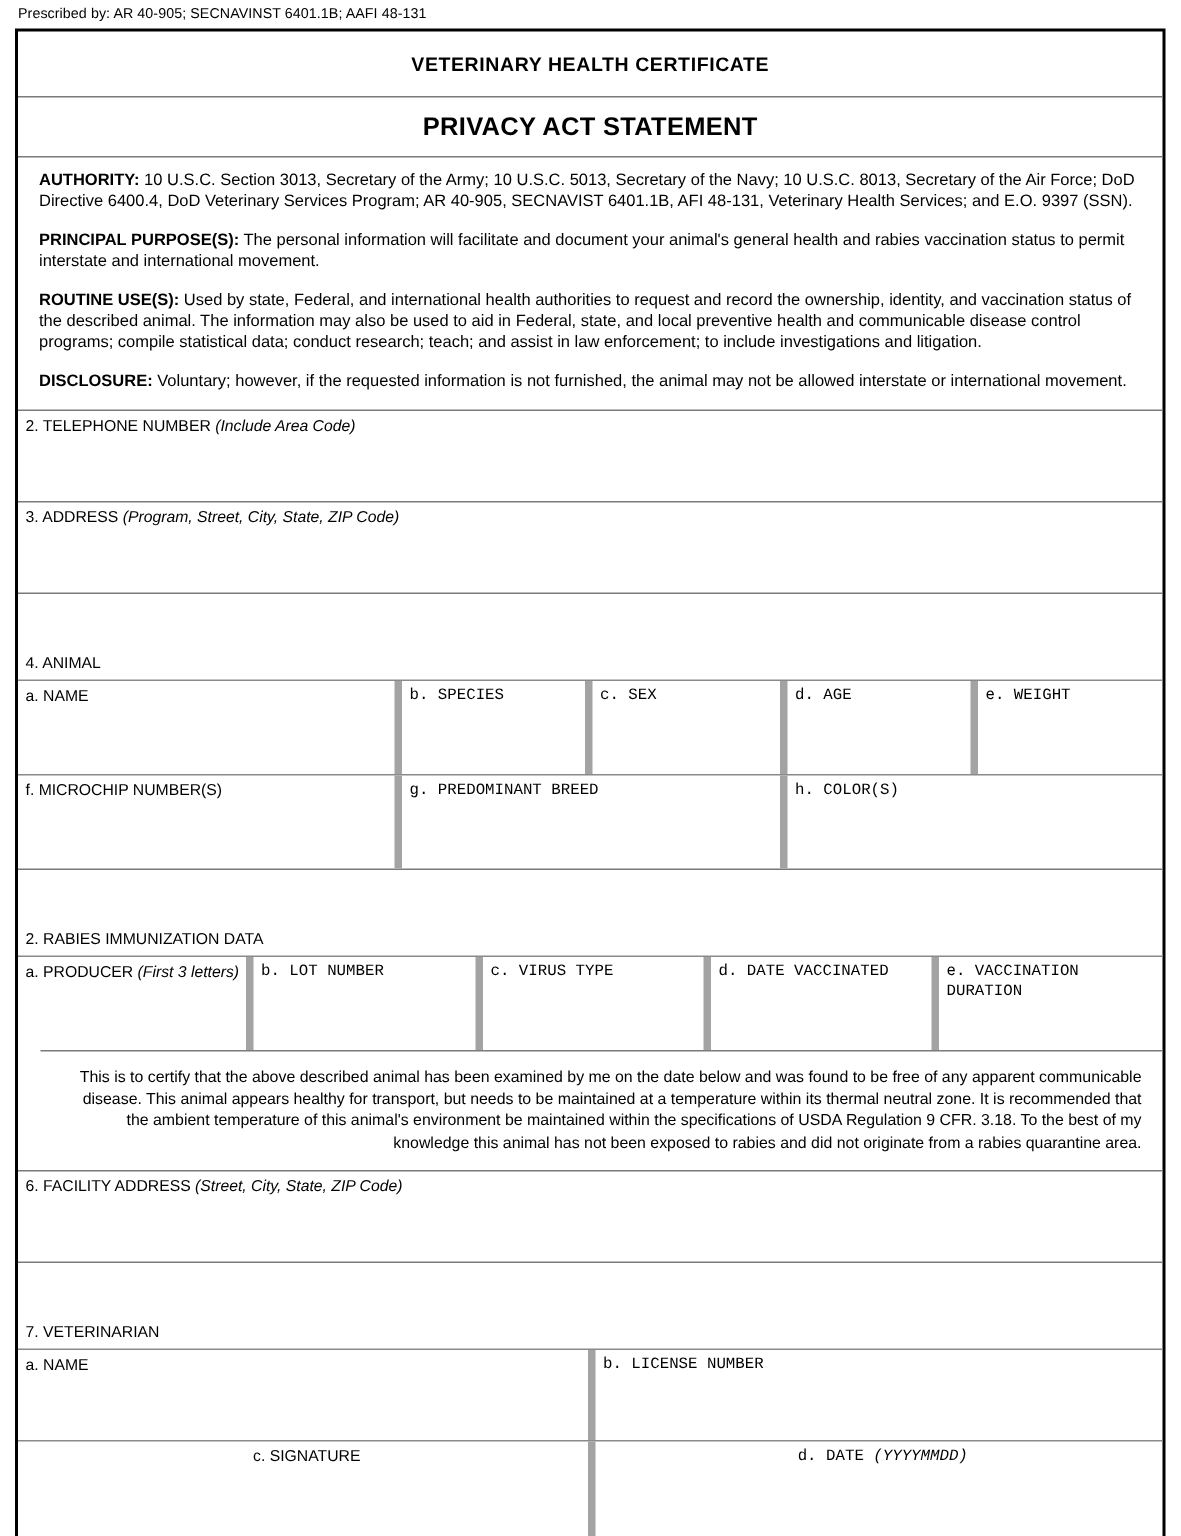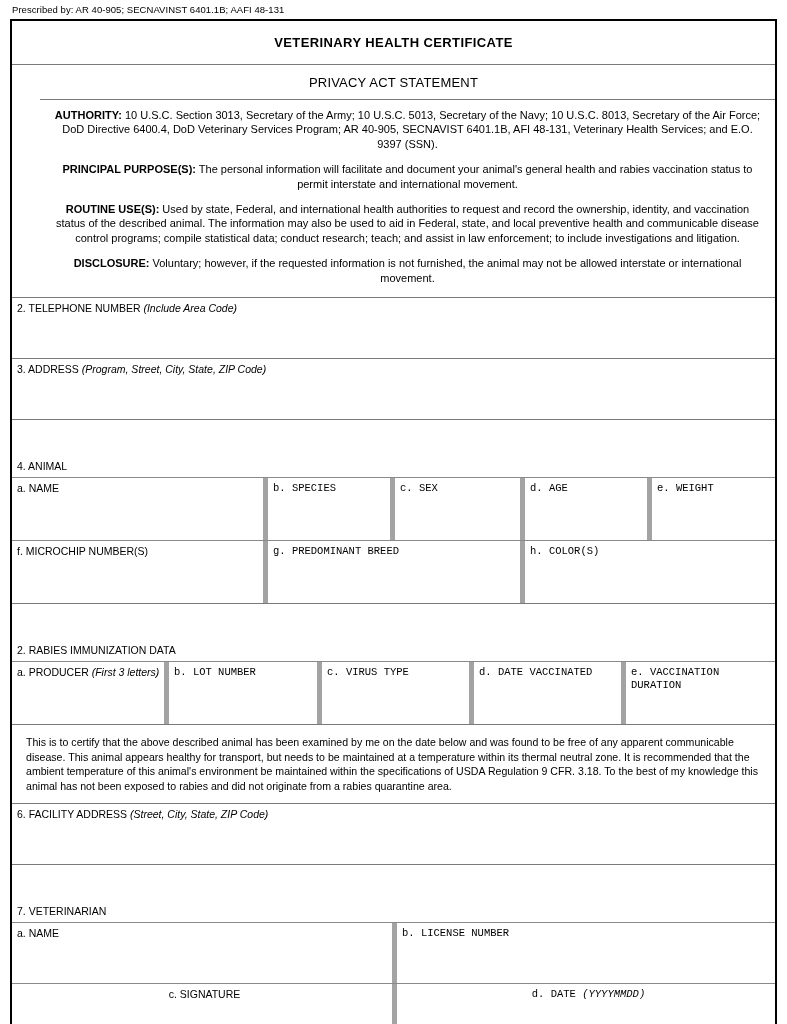--- a/index.html
+++ b/index.html
@@ -42,31 +42,30 @@
   }
   .title-band {
     text-align: center;
     font-size: 13px;
     font-weight: bold;
     letter-spacing: 0.4px;
     padding: 14px 0 14px 0;
   }
   .privacy-band {
     text-align: center;
-    font-size: 13px;
-    font-weight: normal;
+    font-size: 17px;
+    font-weight: bold;
     letter-spacing: 0.2px;
     padding: 10px 0 9px 0;
   }
   .privacy-body {
     padding: 8px 14px 10px 14px;
     font-size: 11px;
     line-height: 14.4px;
-    text-align: center;
-    margin-left: 28px;
+    text-align: left;
   }
   .privacy-body p {
     margin: 0 0 11px 0;
   }
   .privacy-body p:last-child {
     margin-bottom: 2px;
   }
   .lbl-bold {
     font-weight: bold;
   }
@@ -117,21 +116,22 @@
     height: 60px;
   }
   .h-vet2 {
     height: 80px;
     text-align: center;
   }
   .certify {
     padding: 10px 14px 10px 14px;
     font-size: 10.6px;
     line-height: 14.6px;
-    text-align: left;
+    text-align: right;
+    margin-left: 15px;
   }
   .footer {
     position: relative;
     width: 767px;
     margin: 0 auto;
     height: 40px;
     font-size: 11px;
   }
   .footer-left {
     position: absolute;

